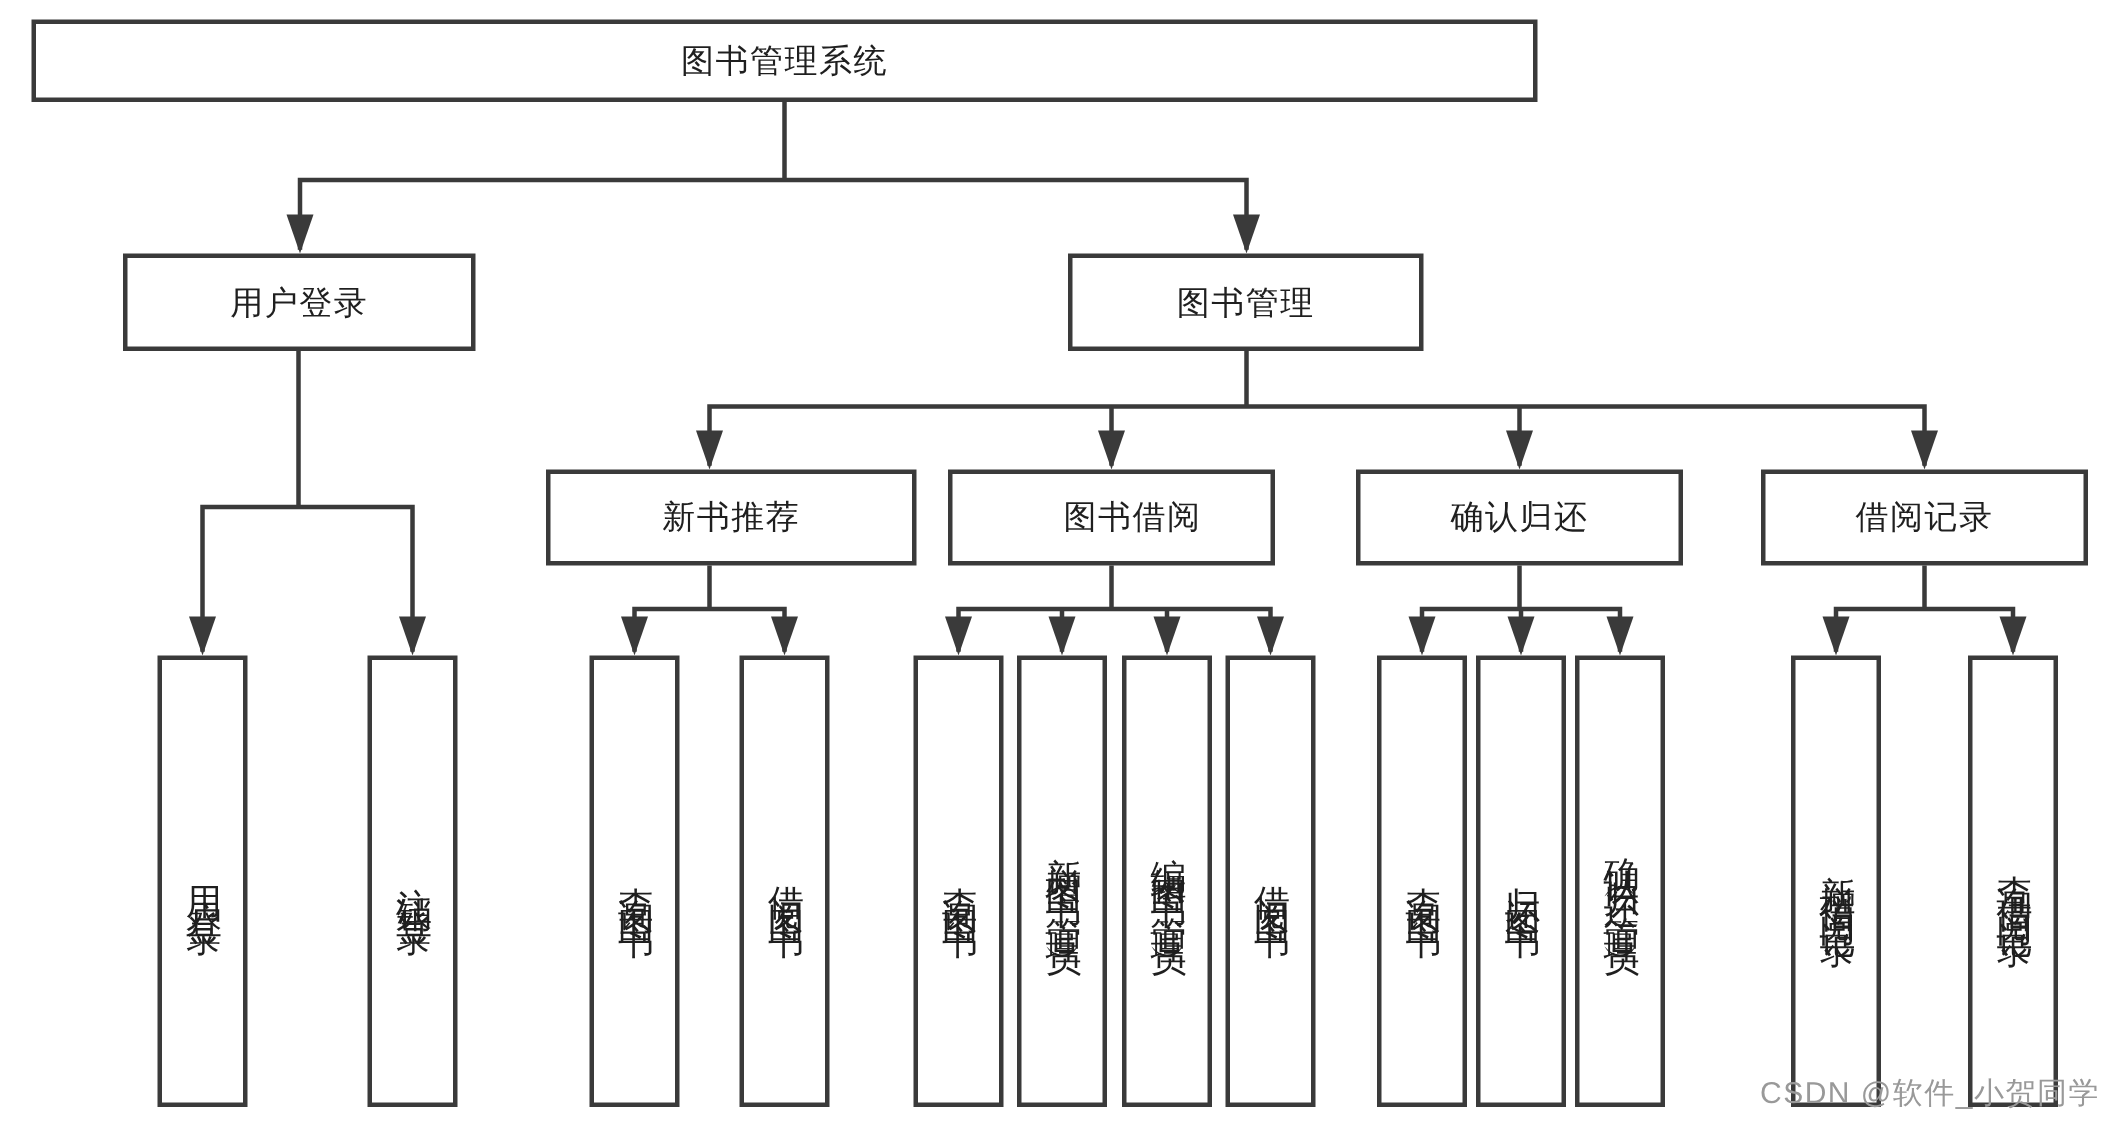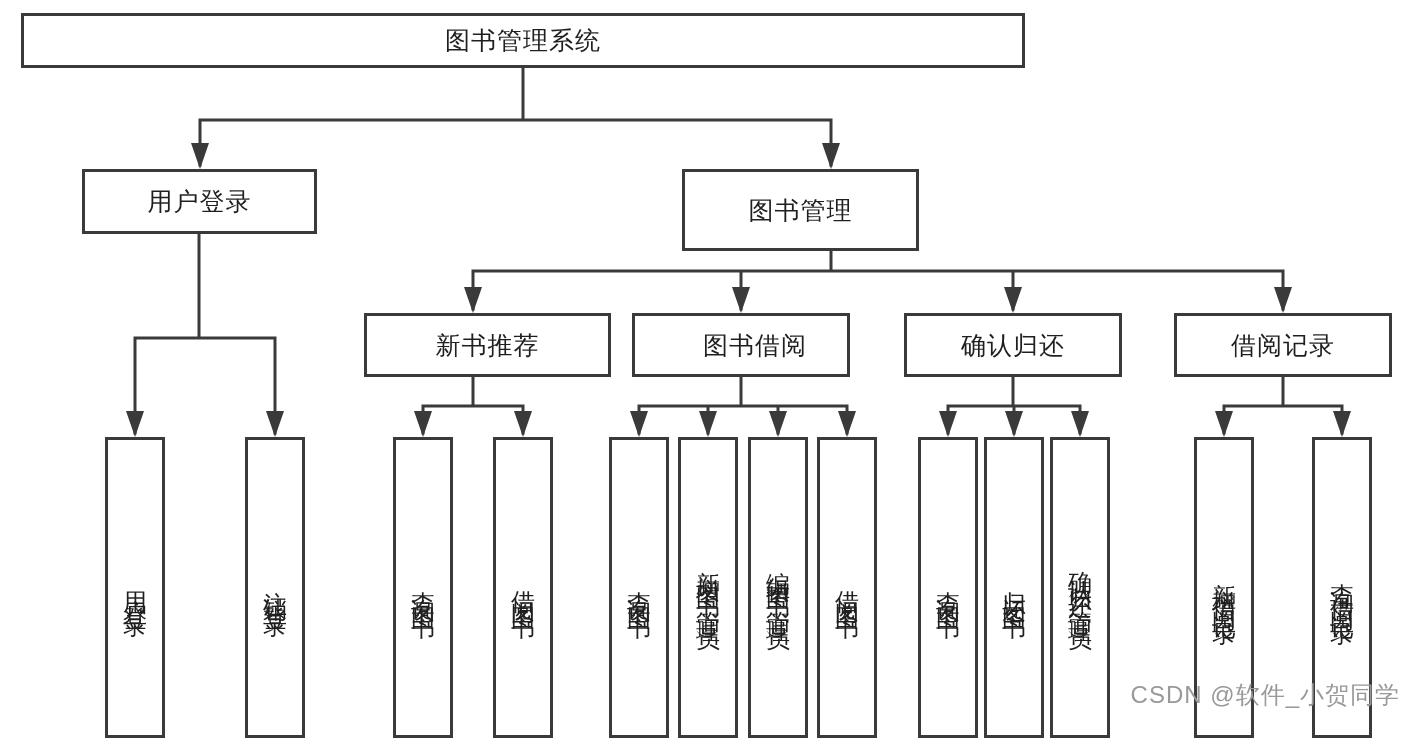--- a/index.html
+++ b/index.html
@@ -15,34 +15,34 @@
     background:var(--bg);
     overflow:hidden;
     font-family:"Liberation Sans", sans-serif;
     color:var(--text);
   }
   #wires{position:absolute;left:0;top:0;z-index:0;}
   .hbox{
     position:absolute;box-sizing:border-box;z-index:1;
     border:3px solid var(--line);background:#fff;
     display:flex;align-items:center;justify-content:center;
-    font-size:25px;letter-spacing:1px;white-space:nowrap;
+    font-size:22px;letter-spacing:1px;white-space:nowrap;
   }
   .vbox{
     position:absolute;box-sizing:border-box;z-index:1;
     border:3px solid var(--line);background:#fff;
     display:flex;align-items:center;justify-content:center;
     writing-mode:vertical-rl;text-orientation:mixed;
     font-size:24px;letter-spacing:8px;line-height:1;
     white-space:nowrap;
   }
   .watermark{
     position:absolute;z-index:3;
-    right:5px;top:679px;
-    font-size:24px;letter-spacing:1px;
+    right:5px;top:715px;
+    font-size:20px;letter-spacing:1px;
     color:var(--wm);
     white-space:nowrap;
     text-align:center;
   }
 </style>
 </head>
 <body>
 
 <div id="stage">
 
@@ -75,21 +75,21 @@
       <polygon points="1005,411 1023,411 1014,437"></polygon>
       <polygon points="1071,411 1089,411 1080,437"></polygon>
       <polygon points="1215,411 1233,411 1224,437"></polygon>
       <polygon points="1333,411 1351,411 1342,437"></polygon>
     </g>
   </svg>
 
   <div class="hbox" style="left:21px;top:13px;width:1004px;height:55px;">图书管理系统</div>
 
   <div class="hbox" style="left:82px;top:169px;width:235px;height:65px;">用户登录</div>
-  <div class="hbox" style="left:682px;top:169px;width:237px;height:82px;">图书管理</div>
+  <div class="hbox" style="left:712px;top:169px;width:237px;height:65px;">图书管理</div>
 
   <div class="hbox" style="left:364px;top:313px;width:247px;height:64px;">新书推荐</div>
   <div class="hbox" style="left:632px;top:313px;width:218px;height:64px;padding-left:28px;">图书借阅</div>
   <div class="hbox" style="left:904px;top:313px;width:218px;height:64px;">确认归还</div>
   <div class="hbox" style="left:1174px;top:313px;width:218px;height:64px;">借阅记录</div>
 
   <div class="vbox" style="left:105px;top:437px;width:60px;height:301px;">用户登录</div>
   <div class="vbox" style="left:245px;top:437px;width:60px;height:301px;">注销登录</div>
 
   <div class="vbox" style="left:393px;top:437px;width:60px;height:301px;">查询图书</div>

